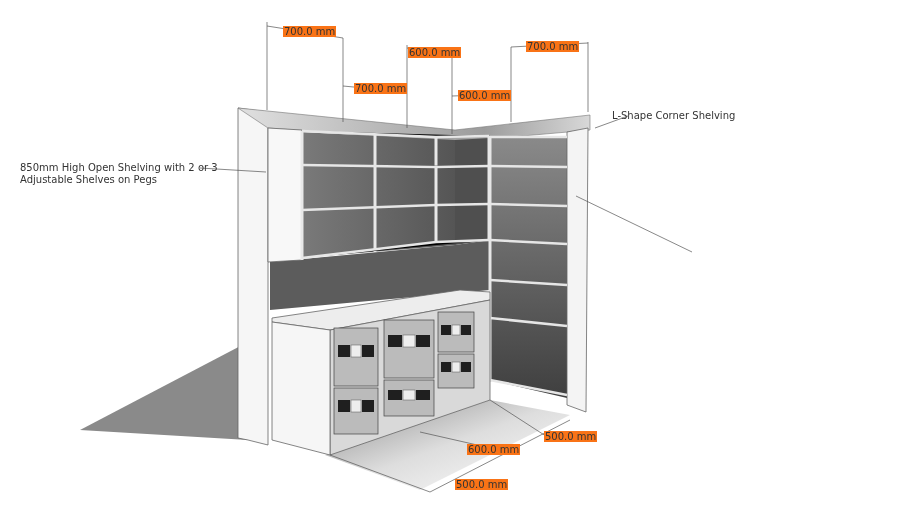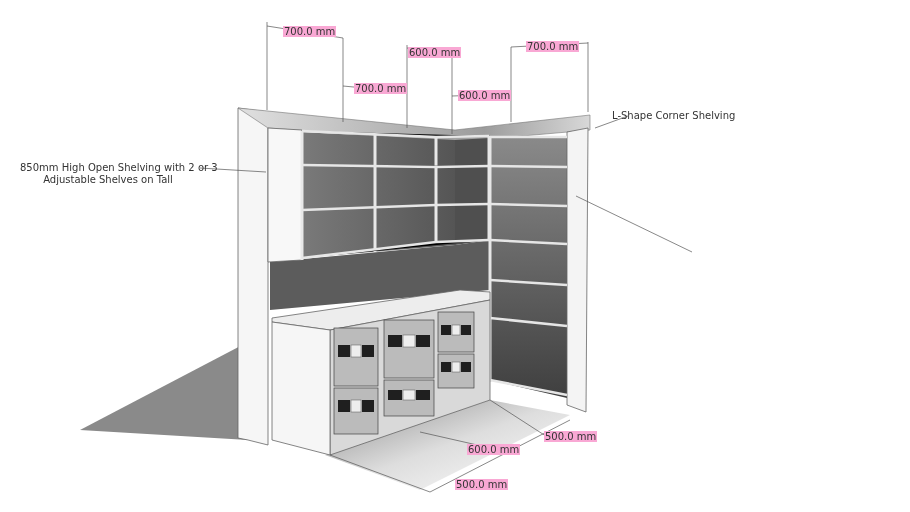--- a/index.html
+++ b/index.html
@@ -1,20 +1,20 @@
 <!DOCTYPE html>
 <html><head>
 <meta charset="utf-8">
 <style>
   html,body{margin:0;padding:0;background:#ffffff;}
   body{width:910px;height:512px;position:relative;overflow:hidden;font-family:"DejaVu Sans","Liberation Sans",sans-serif;}
   #stage{position:absolute;left:0;top:0;width:910px;height:512px;}
   .lbl{position:absolute;font-size:10px;color:#333;line-height:12px;white-space:nowrap;}
-  .lbl.right{text-align:center;}
-  .dim{position:absolute;font-size:10px;color:#333;white-space:nowrap;background:#f9a8d4;padding:0 1px;}
+  .lbl.right{text-align:left;}
+  .dim{position:absolute;font-size:10px;color:#333;white-space:nowrap;background:#f97316;padding:0 1px;}
 </style>
 </head>
 <body>
 
 <div id="stage">
   <svg width="910" height="512" viewBox="0 0 910 512">
     <defs>
       <linearGradient id="floorG" x1="0" y1="0" x2="1" y2="1">
         <stop offset="0" stop-color="#5a5a5a"></stop>
         <stop offset="0.5" stop-color="#cfcfcf"></stop>
@@ -146,15 +146,15 @@
   <span class="dim" style="left:458px;top:90px;">600.0 mm</span>
   <span class="dim" style="left:526px;top:41px;">700.0 mm</span>
   <span class="dim" style="left:544px;top:431px;">500.0 mm</span>
   <span class="dim" style="left:467px;top:444px;">600.0 mm</span>
   <span class="dim" style="left:455px;top:479px;">500.0 mm</span>
 
   
   <div class="lbl" style="left:612px;top:110px;">L-Shape Corner Shelving</div>
   <div class="lbl right" style="left:20px;top:162px;width:176px;">
     <div>850mm High Open Shelving with 2 or 3</div>
-    <div>Adjustable Shelves on Tall</div>
+    <div>Adjustable Shelves on Pegs</div>
   </div>
 </div>
 
 </body></html>

